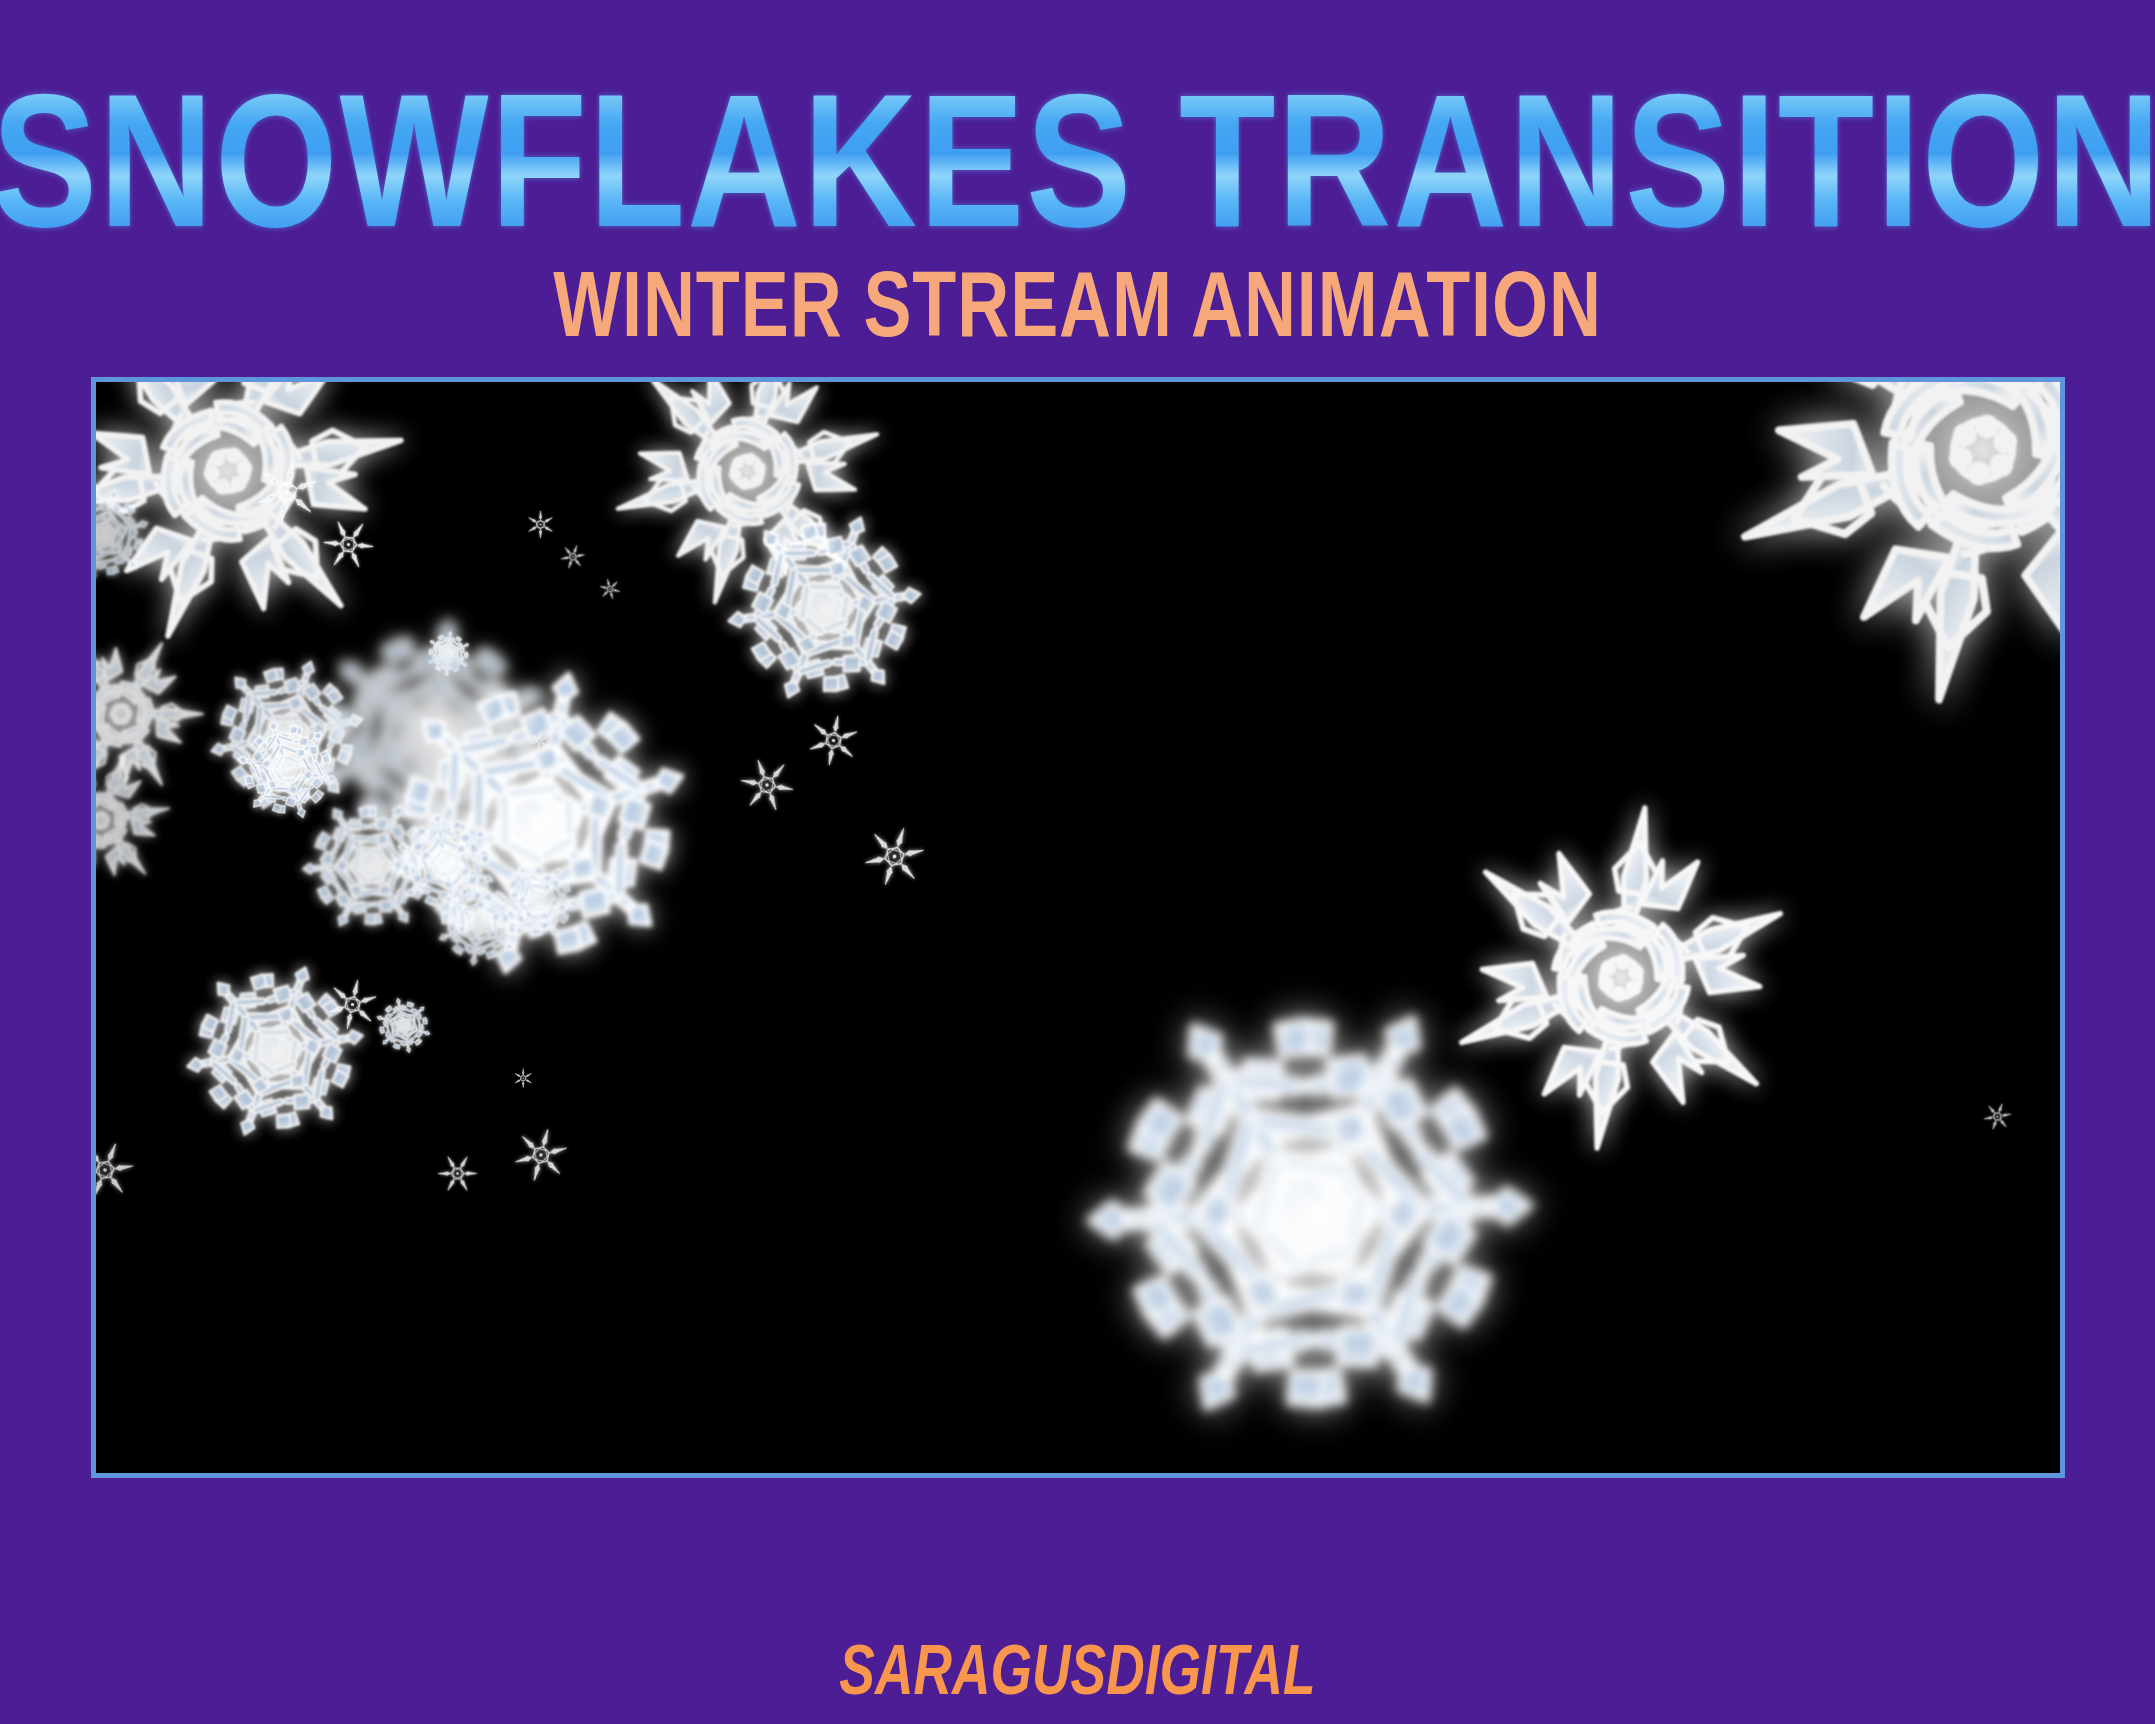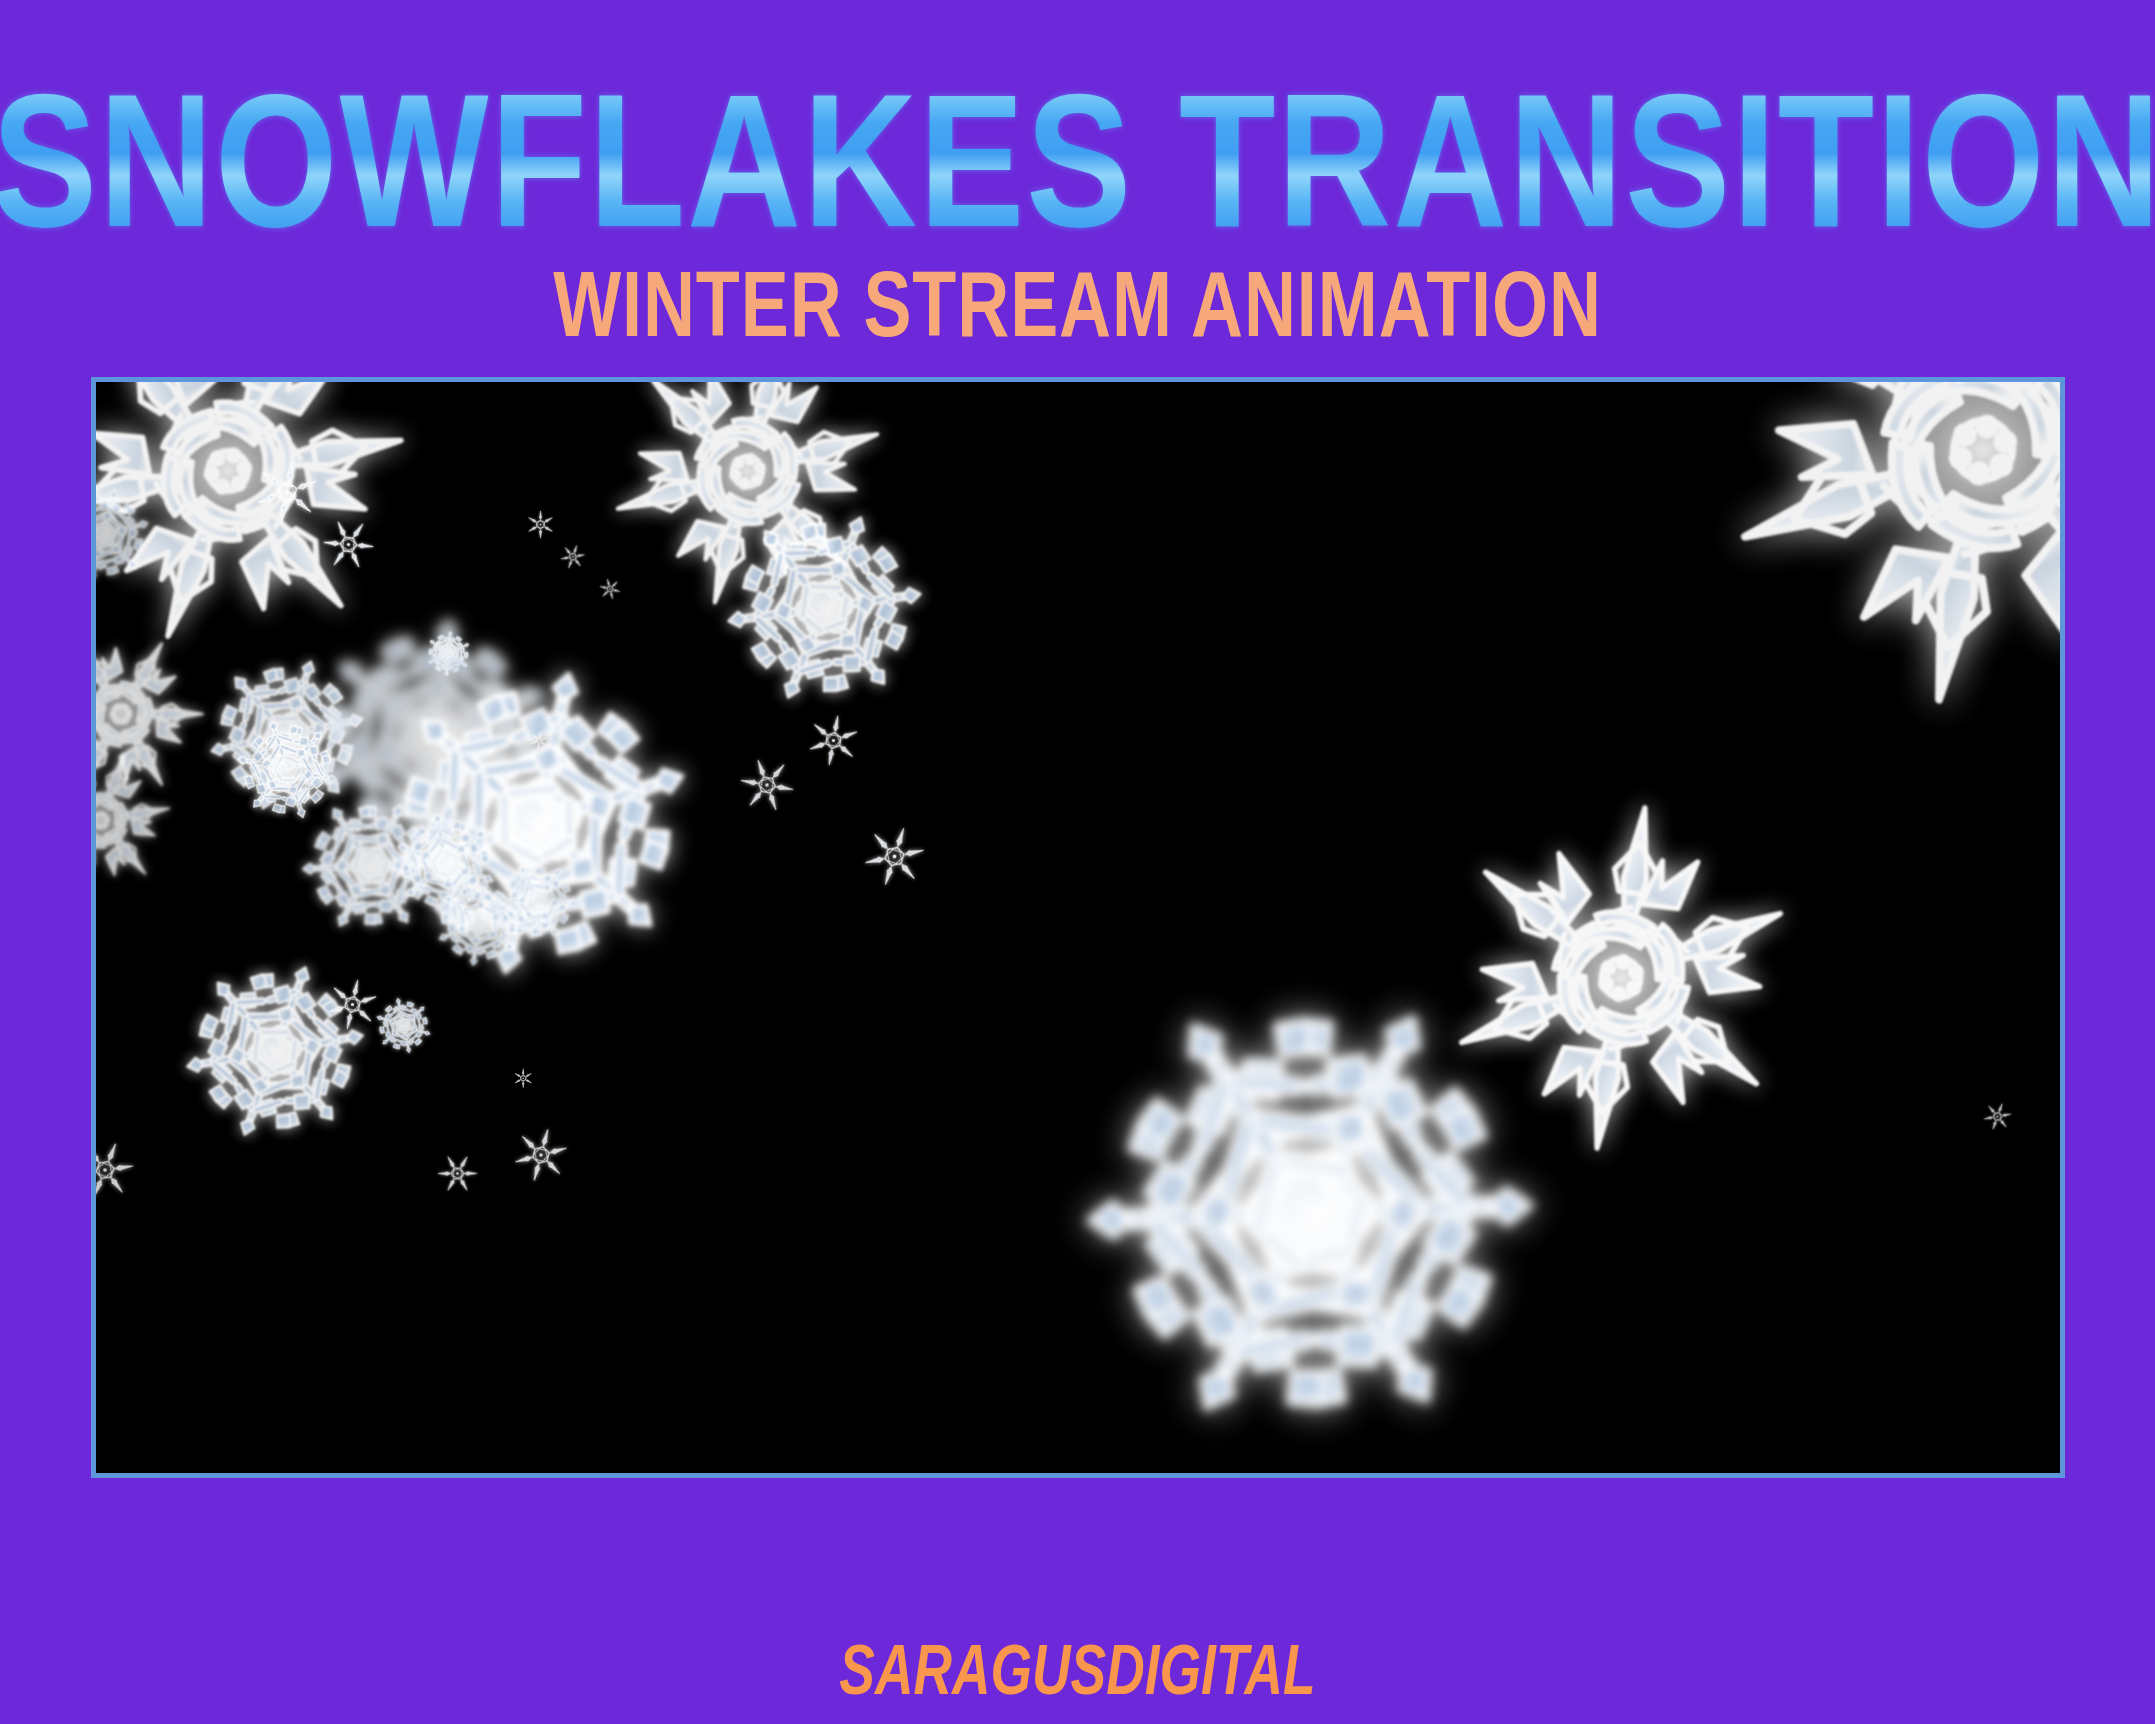--- a/index.html
+++ b/index.html
@@ -5,21 +5,21 @@
   * { margin:0; padding:0; box-sizing:border-box; }
   html, body {
     width:2155px; height:1725px;
     background:#000000;
     overflow:hidden;
     font-family:"Liberation Sans", sans-serif;
   }
   .poster {
     position:relative;
     width:2155px; height:1725px;
-    background:#6d28d9;
+    background:#4c1d95;
     padding-left:44px;
   }
 
   
   .title-wrap {
     position:absolute;
     top:66px; left:0; width:100%;
     text-align:center;
   }
   .main-title {

